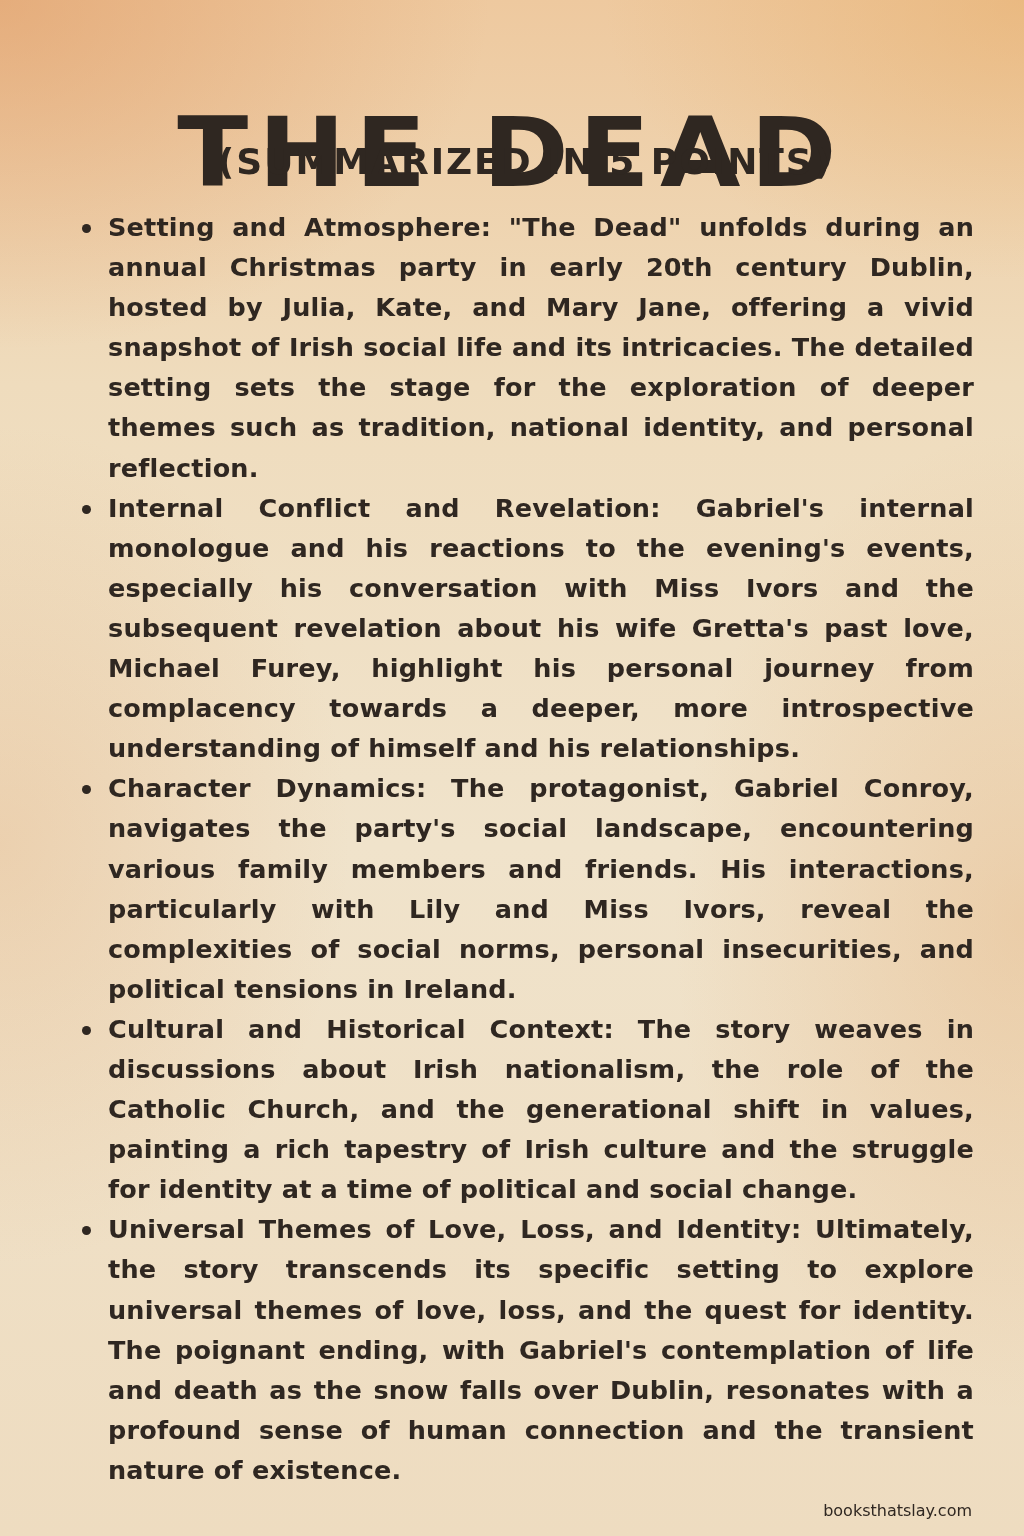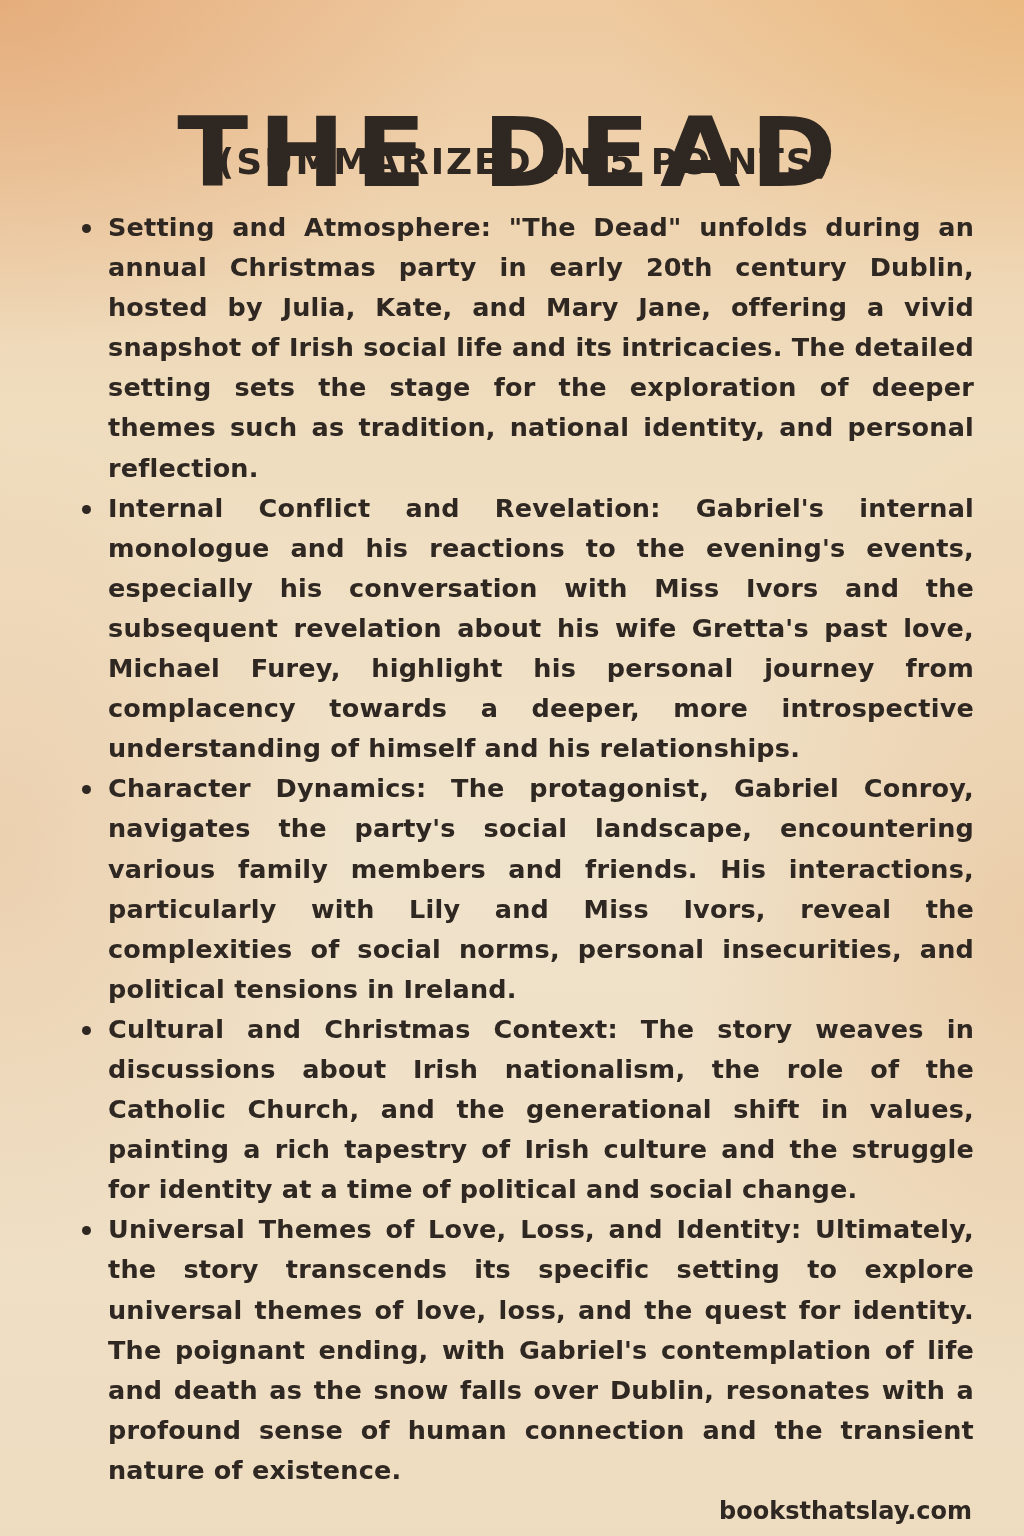--- a/index.html
+++ b/index.html
@@ -39,22 +39,22 @@
     font-weight: bold; font-size: 25.5px; line-height: 40.1px;
     text-align: justify; color: #2f2721;
     letter-spacing: 0.2px;
   }
   .bullet {
     position: absolute; left: 4px; top: 17px;
     width: 9px; height: 9px; border-radius: 50%; background: #2f2721;
   }
   .footer {
     position: absolute; right: 52px; top: 1496px;
-    font-family: "DejaVu Sans", sans-serif; font-weight: bold;
-    font-size: 24px; line-height: 30px; color: #2f2721; text-align: right;
+    font-family: "DejaVu Sans", sans-serif; font-weight: normal;
+    font-size: 16px; line-height: 30px; color: #2f2721; text-align: right;
   }
 </style>
 </head>
 <body>
 
 <h1 class="title">THE DEAD</h1>
 <div class="subtitle">(SUMMARIZED IN 5 POINTS)</div>
 
 <ul class="points">
   <li class="point">
@@ -64,21 +64,21 @@
   <li class="point">
     <span class="bullet"></span>
     <span>Internal Conflict and Revelation: Gabriel's internal monologue and his reactions to the evening's events, especially his conversation with Miss Ivors and the subsequent revelation about his wife Gretta's past love, Michael Furey, highlight his personal journey from complacency towards a deeper, more introspective understanding of himself and his relationships.</span>
   </li>
   <li class="point">
     <span class="bullet"></span>
     <span>Character Dynamics: The protagonist, Gabriel Conroy, navigates the party's social landscape, encountering various family members and friends. His interactions, particularly with Lily and Miss Ivors, reveal the complexities of social norms, personal insecurities, and political tensions in Ireland.</span>
   </li>
   <li class="point">
     <span class="bullet"></span>
-    <span>Cultural and Christmas Context: The story weaves in discussions about Irish nationalism, the role of the Catholic Church, and the generational shift in values, painting a rich tapestry of Irish culture and the struggle for identity at a time of political and social change.</span>
+    <span>Cultural and Historical Context: The story weaves in discussions about Irish nationalism, the role of the Catholic Church, and the generational shift in values, painting a rich tapestry of Irish culture and the struggle for identity at a time of political and social change.</span>
   </li>
   <li class="point">
     <span class="bullet"></span>
     <span>Universal Themes of Love, Loss, and Identity: Ultimately, the story transcends its specific setting to explore universal themes of love, loss, and the quest for identity. The poignant ending, with Gabriel's contemplation of life and death as the snow falls over Dublin, resonates with a profound sense of human connection and the transient nature of existence.</span>
   </li>
 </ul>
 
 <div class="footer">booksthatslay.com</div>
 
 </body></html>

